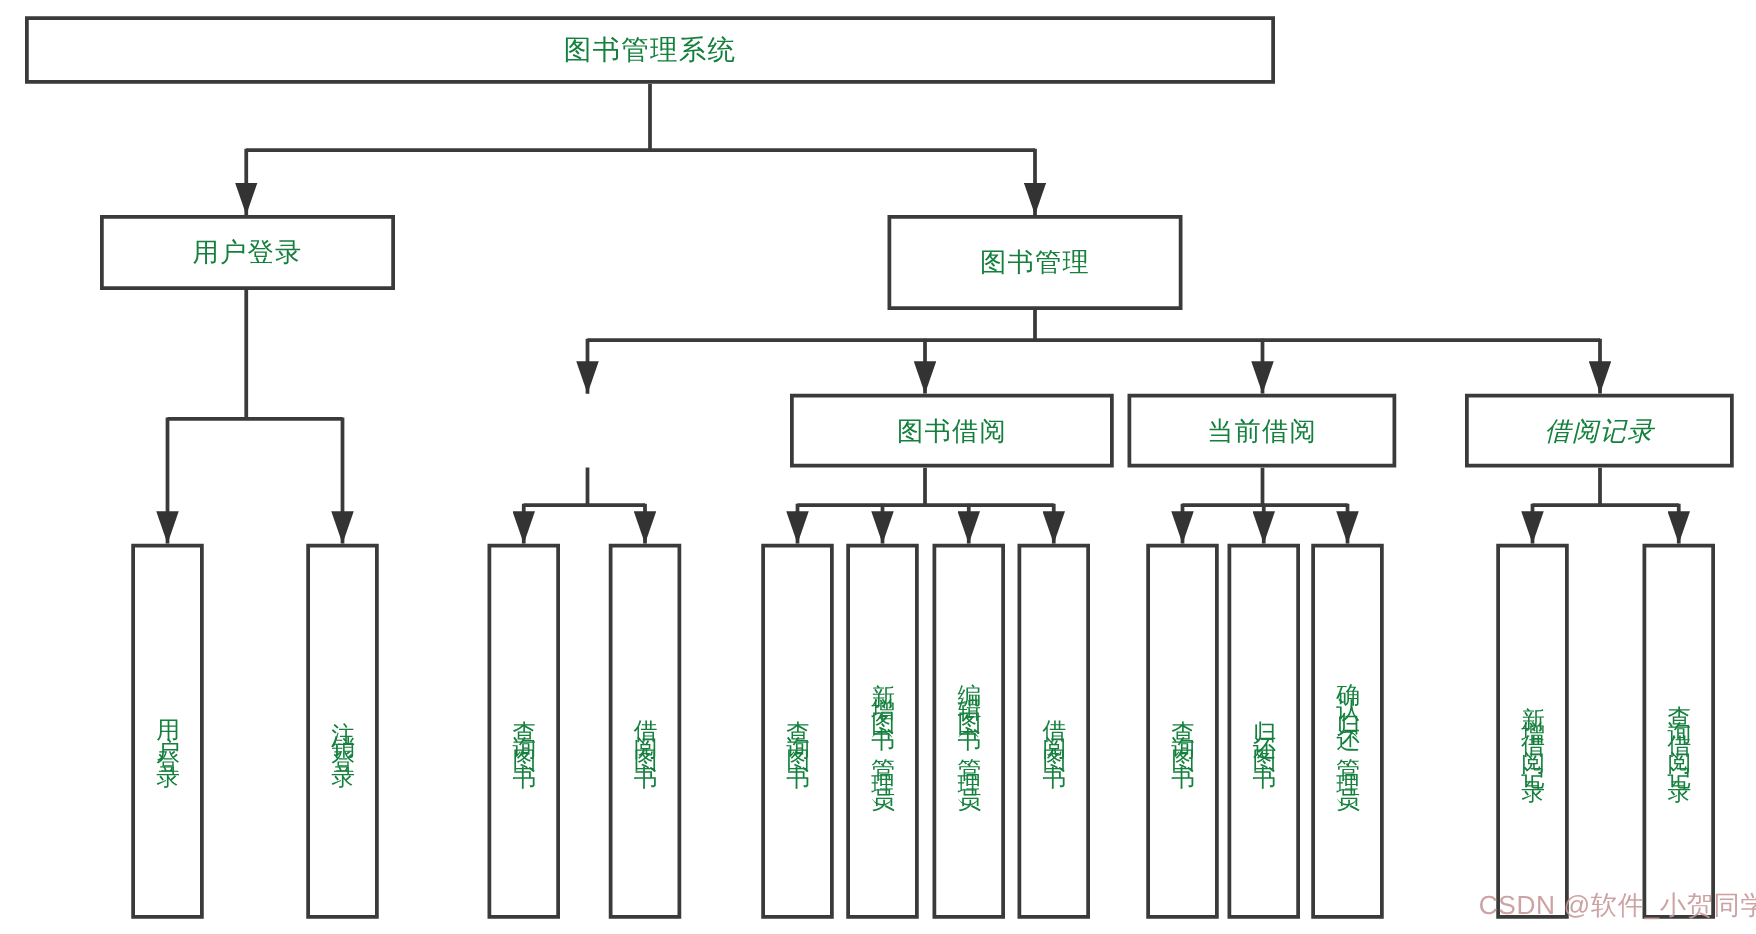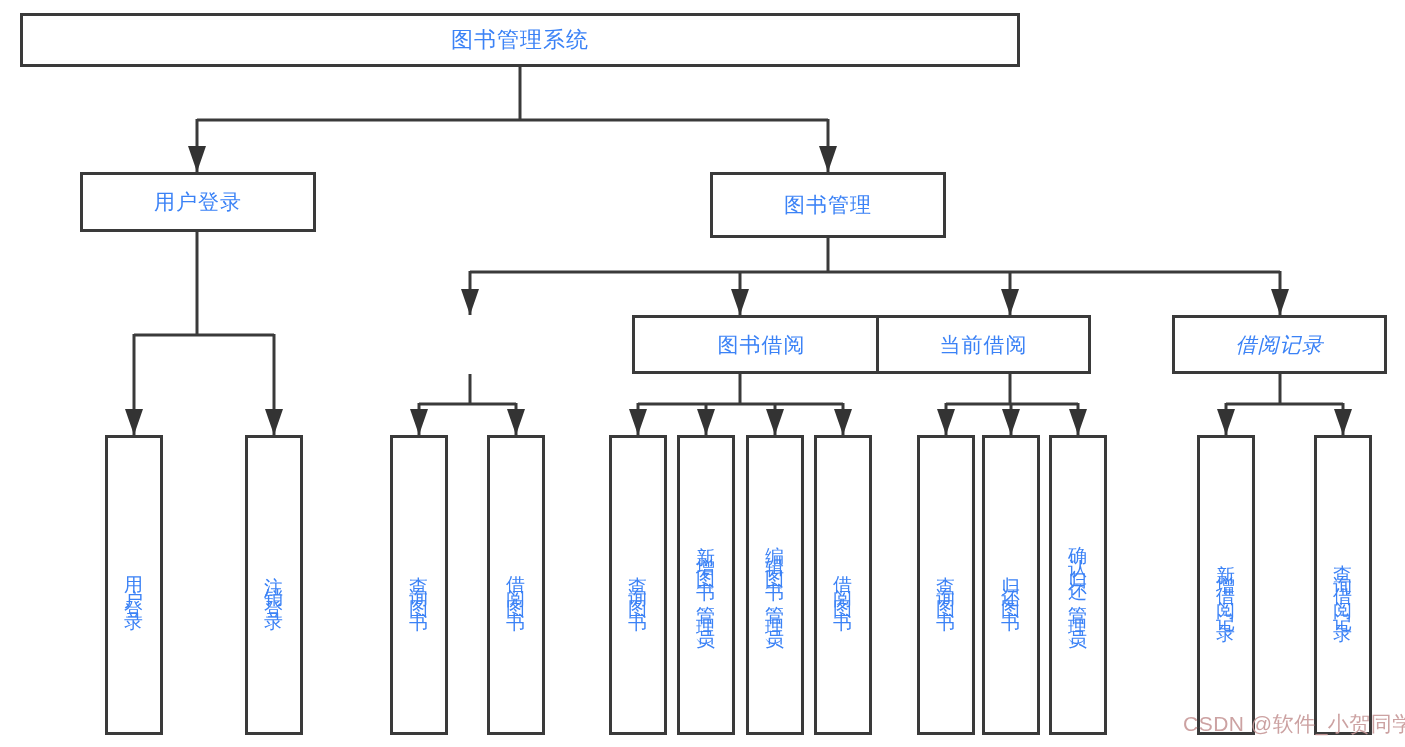--- a/index.html
+++ b/index.html
@@ -23,21 +23,21 @@
     width: 1405px; height: 747px;
   }
   .box {
     position: absolute;
     box-sizing: border-box;
     border: 3px solid #3a3a3a;
     background: #ffffff;
     display: flex;
     align-items: center;
     justify-content: center;
-    color: #3b82f6;
+    color: #15803d;
   }
   .hbox { font-size: 21px; letter-spacing: 1px; }
   .root-box { font-size: 22px; }
   .vbox span {
     writing-mode: vertical-rl;
     text-orientation: mixed;
     font-size: 19px;
     letter-spacing: 12px;
     line-height: 1;
   }
@@ -121,28 +121,28 @@
     </g>
   </svg>
 
   <div class="box hbox root-box" style="left:20px; top:13px; width:1000px; height:54px;">
     <span>图书管理系统</span>
   </div>
 
   <div class="box hbox" style="left:80px; top:172px; width:236px; height:60px;">
     <span>用户登录</span>
   </div>
-  <div class="box hbox" style="left:710px; top:172px; width:236px; height:66px;">
+  <div class="box hbox" style="left:710px; top:172px; width:236px; height:76px;">
     <span>图书管理</span>
   </div>
 
   <div class="box hbox" style="left:632px; top:315px; width:259px; height:59px;">
     <span>图书借阅</span>
   </div>
-  <div class="box hbox" style="left:876px; top:315px; width:215px; height:59px;">
+  <div class="box hbox" style="left:902px; top:315px; width:215px; height:59px;">
     <span>当前借阅</span>
   </div>
   <div class="box hbox" style="left:1172px; top:315px; width:215px; height:59px;font-style:italic;">
     <span>借阅记录</span>
   </div>
 
   <div class="box vbox" style="left:105px; top:435px; width:58px; height:300px;">
     <span>用户登录</span>
   </div>
   <div class="box vbox" style="left:245px; top:435px; width:58px; height:300px;">

